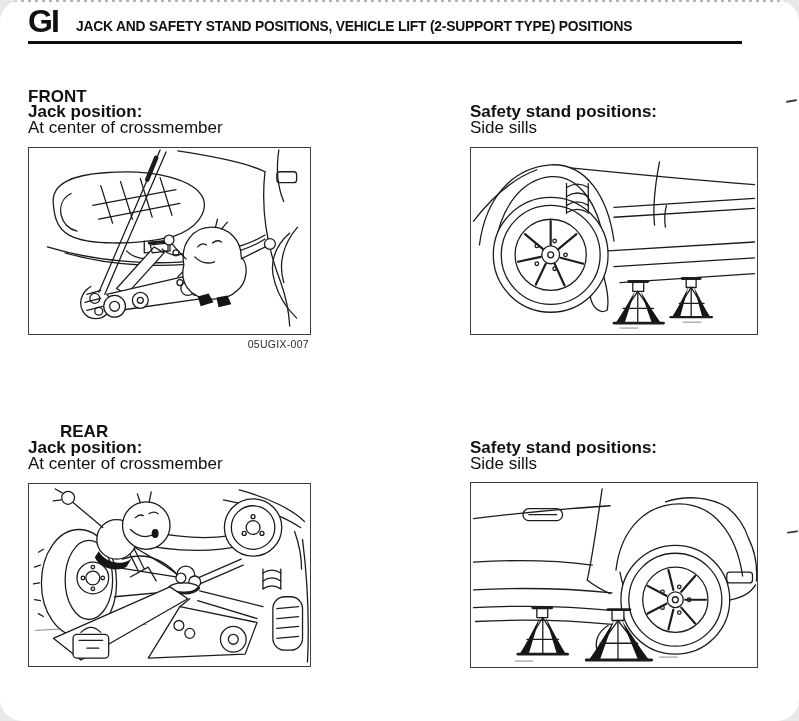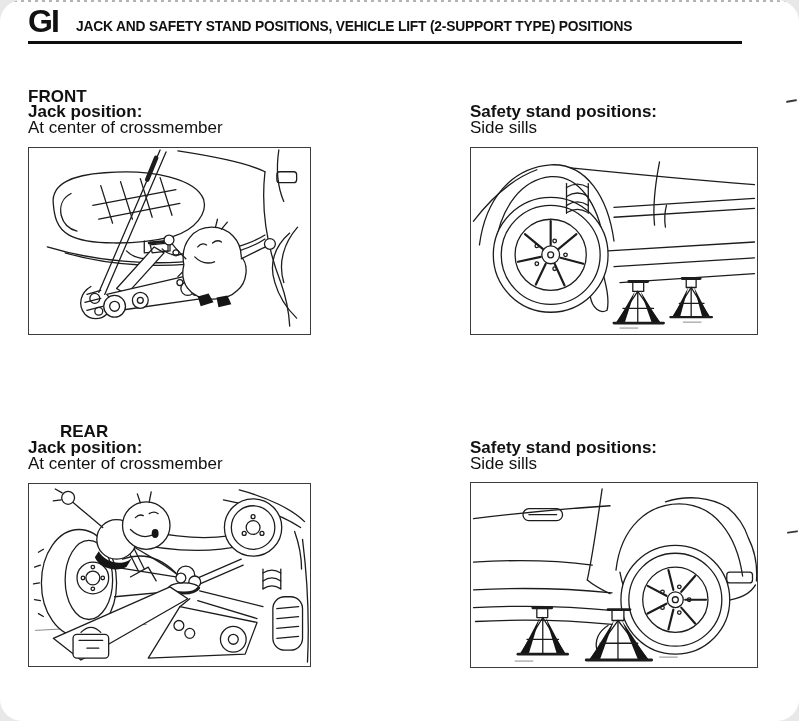--- a/index.html
+++ b/index.html
@@ -127,20 +127,21 @@
       <path d="M188,80 l2,-8"></path>
         <path d="M194,82 l6,-7"></path>
       <path d="M158,112 C150,104 146,100 143,95"></path>
         <circle class="wf" cx="141" cy="93" r="5"></circle>
       <path d="M214,112 C226,106 234,102 241,99"></path>
         <circle class="wf" cx="243" cy="97" r="5.5"></circle>
       <path class="bf" d="M170,150 l11,-3 l5,9 l-13,4 z"></path>
       <path class="bf" d="M189,151 l11,-2 l4,9 l-13,3 z"></path>
     </svg>
   </div>
+  <div class="figcap" style="left:28px; top:338px; width:281px;">05UGIX-007</div>
 
   <div class="panel" style="left:470px; top:147px; width:288px; height:188px;">
     <svg class="art" viewBox="0 0 288 188">
 
       <path d="M2,74 C22,48 44,30 66,22"></path>
       <path d="M100,20 C180,28 248,34 286,37"></path>
       <path d="M144,60 L286,51"></path>
         <path d="M144,70 L286,61"></path>
       <path d="M138,104 L286,95"></path>
       <path d="M144,120 L286,111"></path>

